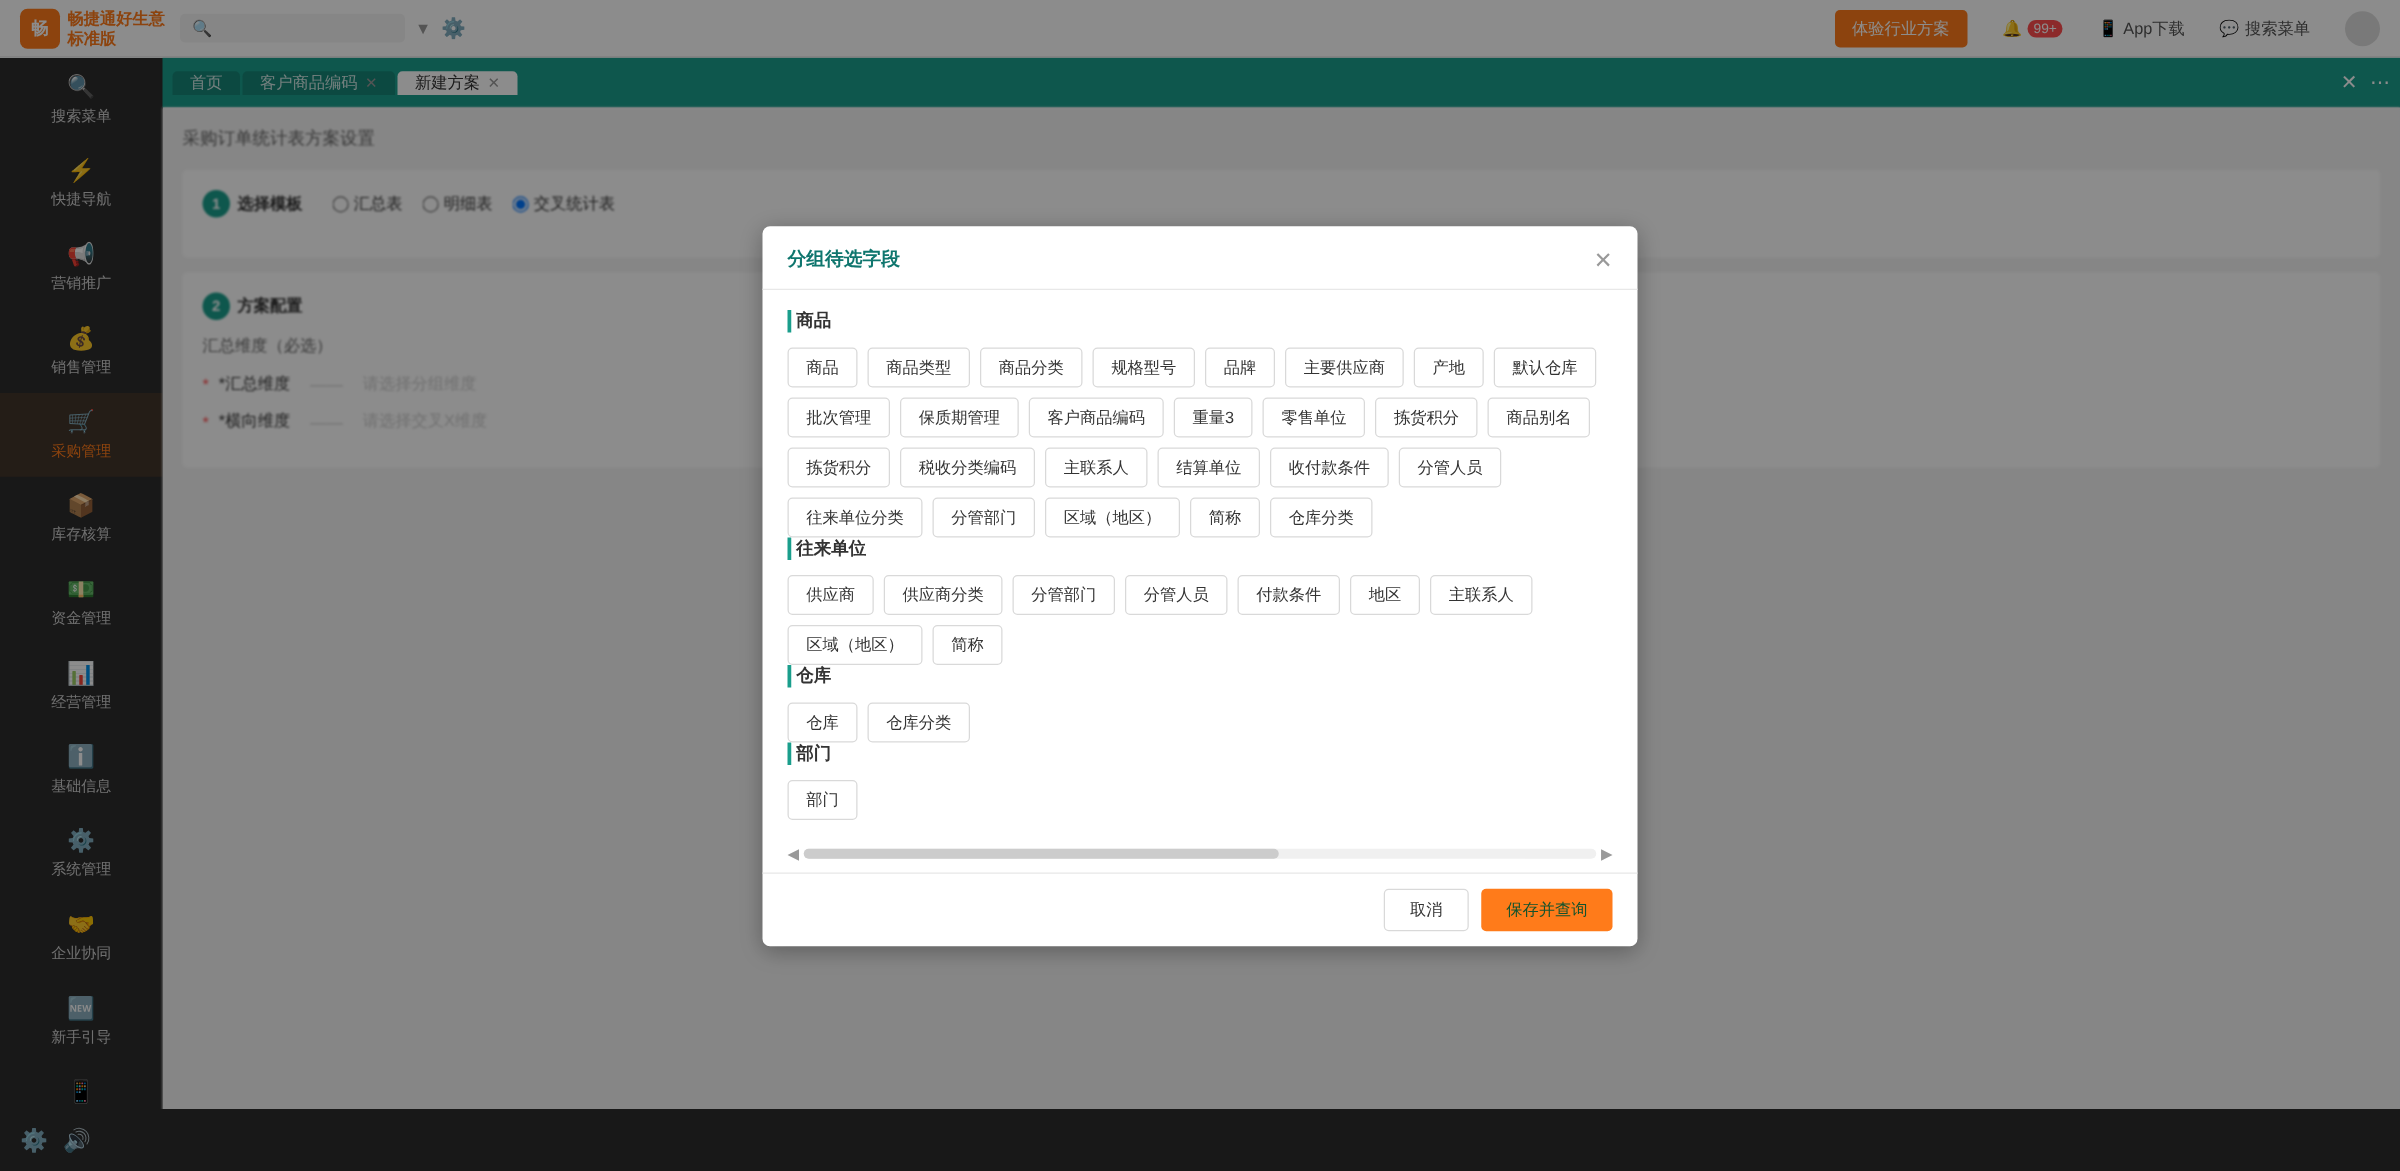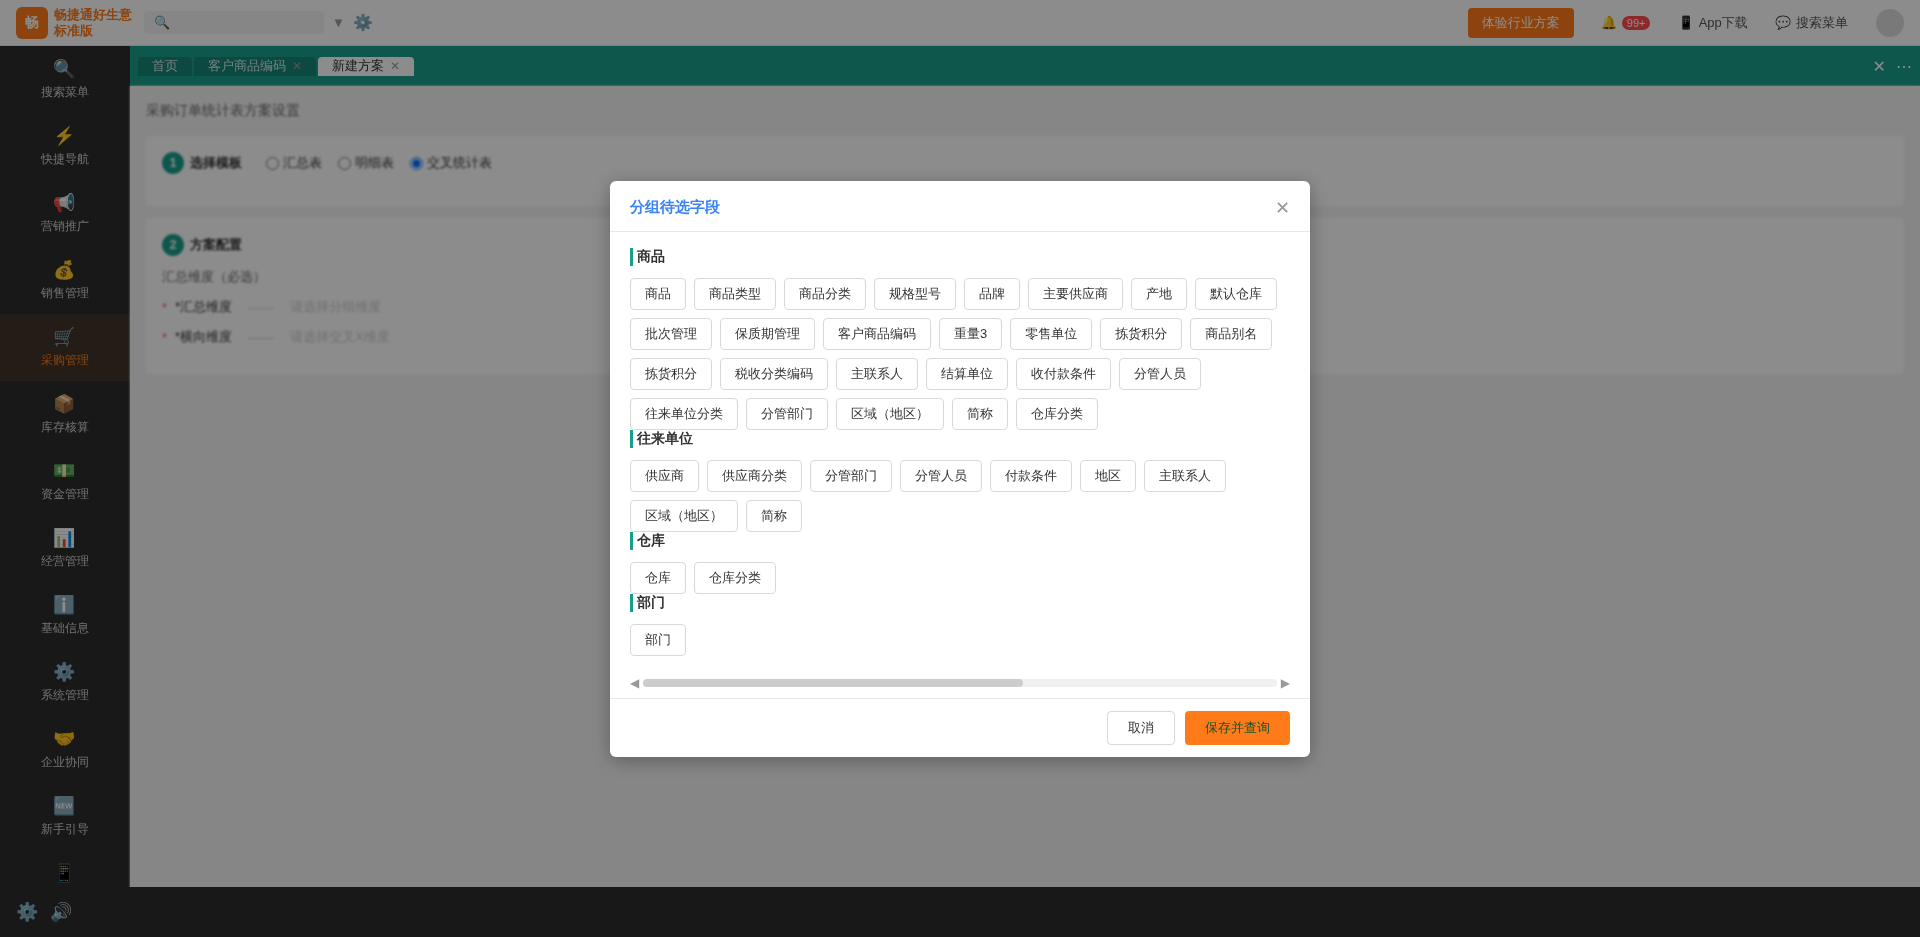--- a/index.html
+++ b/index.html
@@ -87,21 +87,21 @@
       display: flex; align-items: center; justify-content: center;
     }
     .modal {
       background: #fff; border-radius: 6px; width: 700px; max-height: 600px;
       display: flex; flex-direction: column; box-shadow: 0 4px 20px rgba(0,0,0,0.3);
     }
     .modal-header {
       padding: 16px 20px 12px; border-bottom: 1px solid #e8e8e8;
       display: flex; justify-content: space-between; align-items: center;
     }
-    .modal-title { font-size: 15px; font-weight: bold; color: #3b82f6; }
+    .modal-title { font-size: 15px; font-weight: bold; color: #0f766e; }
     .modal-close { cursor: pointer; color: #999; font-size: 18px; }
     .modal-body { padding: 16px 20px; overflow-y: auto; flex: 1; }
 
     .field-section { }
     .field-section-title { font-size: 14px; font-weight: bold; color: #333; margin-bottom: 12px; padding-left: 4px; border-left: 3px solid #1a9e8c; }
     .field-grid { display: flex; flex-wrap: wrap; gap: 8px; }
     .field-tag {
       border: 1px solid #d9d9d9; border-radius: 4px; padding: 6px 14px;
       font-size: 13px; color: #333; cursor: pointer; background: #fff;
       white-space: nowrap;

